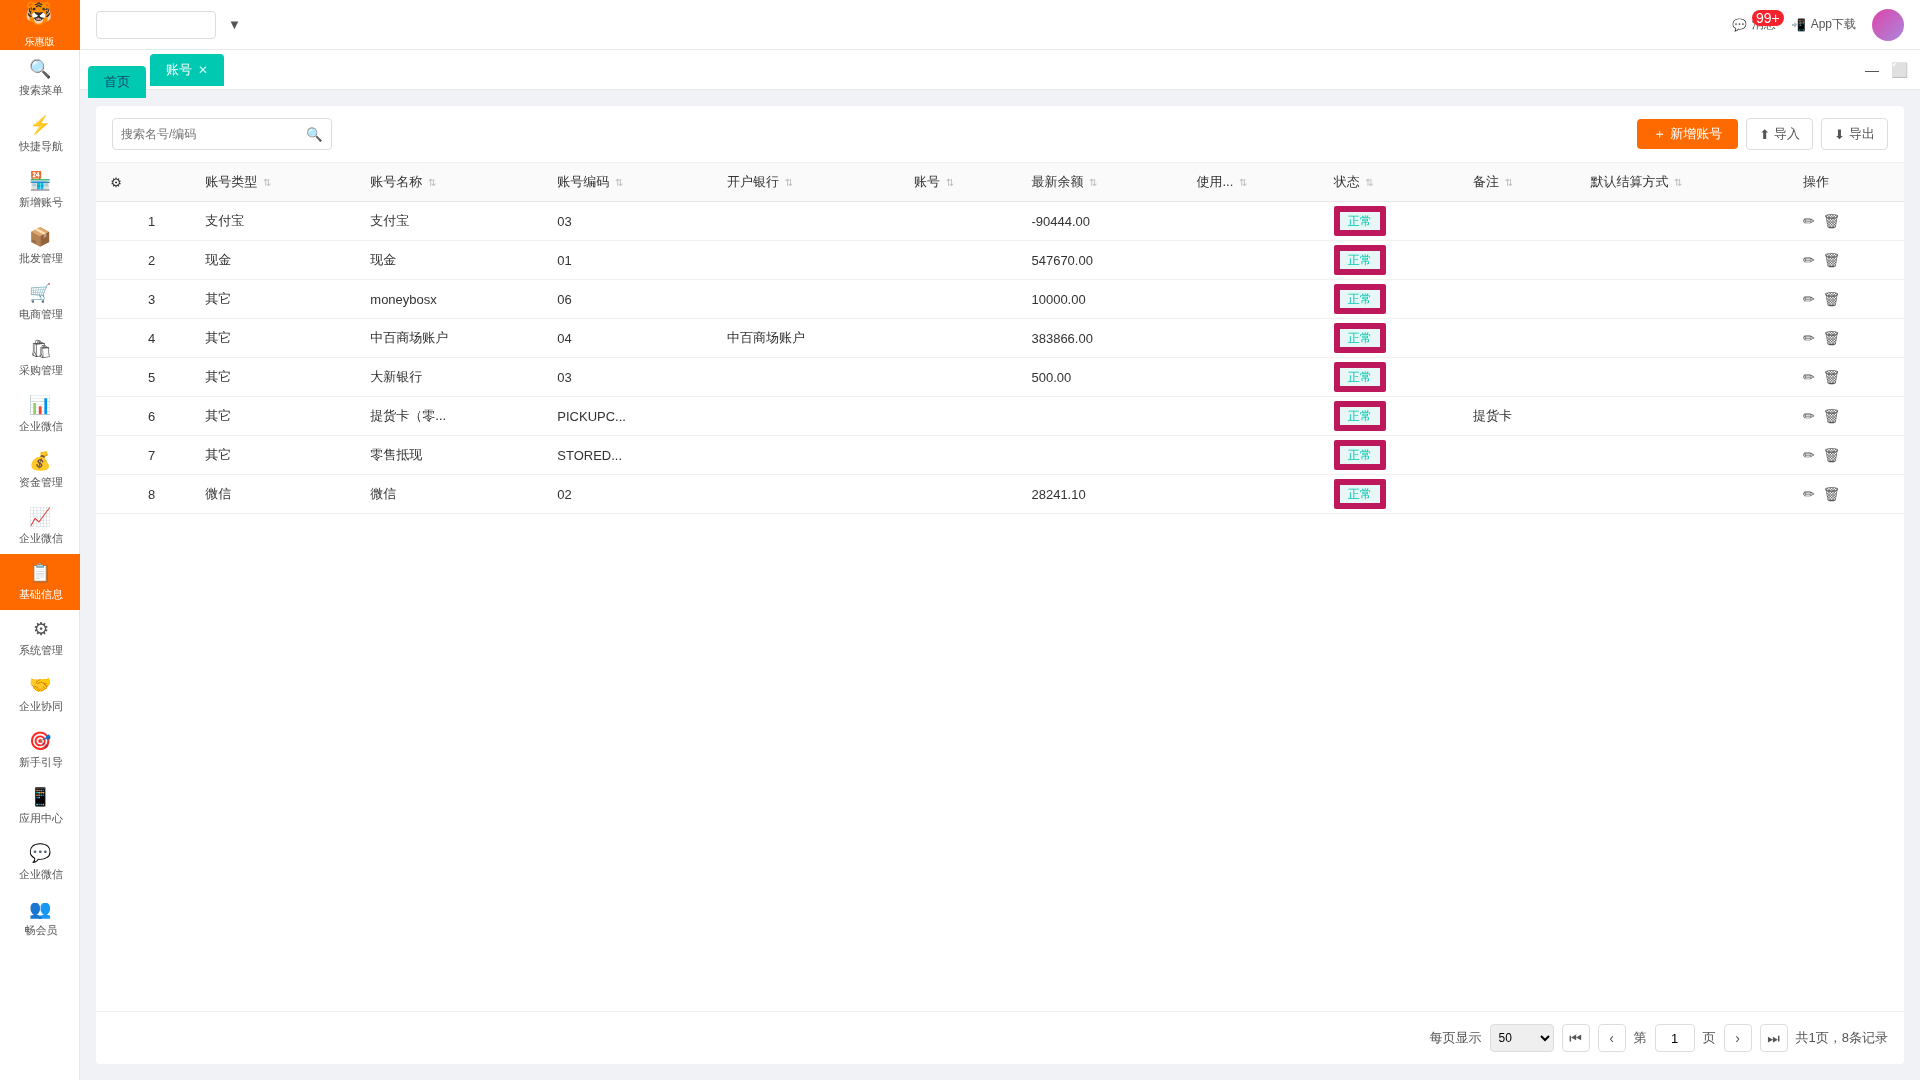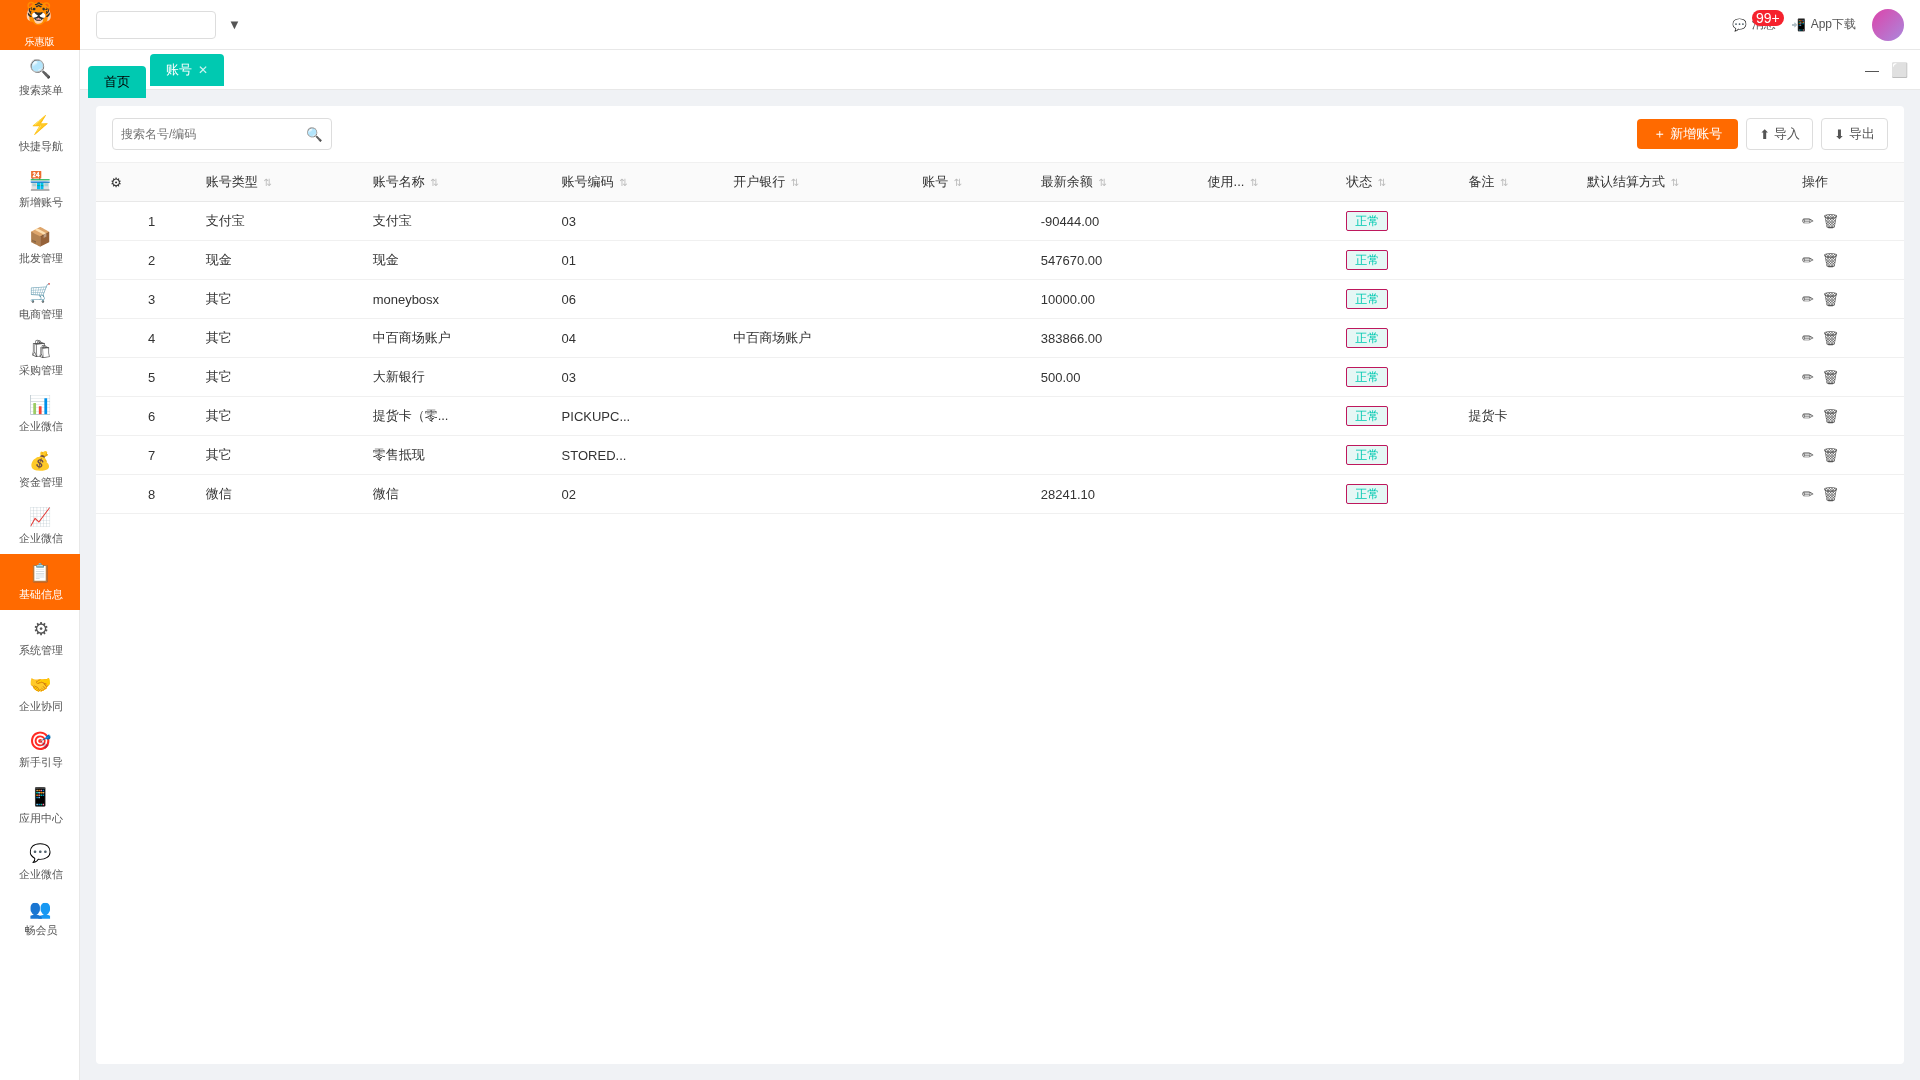--- a/index.html
+++ b/index.html
@@ -163,21 +163,21 @@
       background: #00c9b1;
       color: #fff;
     }
     .tab-item .tab-close {
       font-size: 12px;
       color: rgba(255,255,255,0.8);
       cursor: pointer;
     }
     .tab-home {
       background: #00c9b1;
-      color: #000000;
+      color: #0c4a6e;
       margin-top: 24px;
     }
     .tab-actions {
       margin-left: auto;
       display: flex;
       gap: 4px;
     }
     .tab-action-btn {
       width: 24px;
       height: 24px;
@@ -299,21 +299,21 @@
     td {
       padding: 10px 12px;
       color: #333;
       font-size: 13px;
       border-bottom: 1px solid #f0f0f0;
       white-space: nowrap;
     }
     .status-badge {
       background: #e6f7f5;
       color: #00c9b1;
-      border: 1px solid #be185d;
+      border: 6px solid #be185d;
       border-radius: 2px;
       padding: 2px 8px;
       font-size: 12px;
     }
     .action-btns {
       display: flex;
       gap: 8px;
     }
     .action-btn {
       cursor: pointer;
@@ -686,15 +686,31 @@
         <div class="action-btns">
           <span class="action-btn" title="编辑">✏</span>
           <span class="action-btn" title="删除">🗑</span>
         </div>
       </td>
     </tr>
             </tbody>
         </table>
       </div>
 
+      <div class="pagination">
+        <span class="pagination-label">每页显示</span>
+        <select class="page-size-select">
+          <option>50</option>
+          <option>20</option>
+          <option>100</option>
+        </select>
+        <button class="page-nav-btn">⏮</button>
+        <button class="page-nav-btn">‹</button>
+        <span class="pagination-label">第</span>
+        <input class="page-input" type="text" value="1" style="">
+        <span class="pagination-label">页</span>
+        <button class="page-nav-btn">›</button>
+        <button class="page-nav-btn">⏭</button>
+        <span class="page-info">共1页，8条记录</span>
+      </div>
     </div>
   </div>
 </div>
 
 </body></html>

